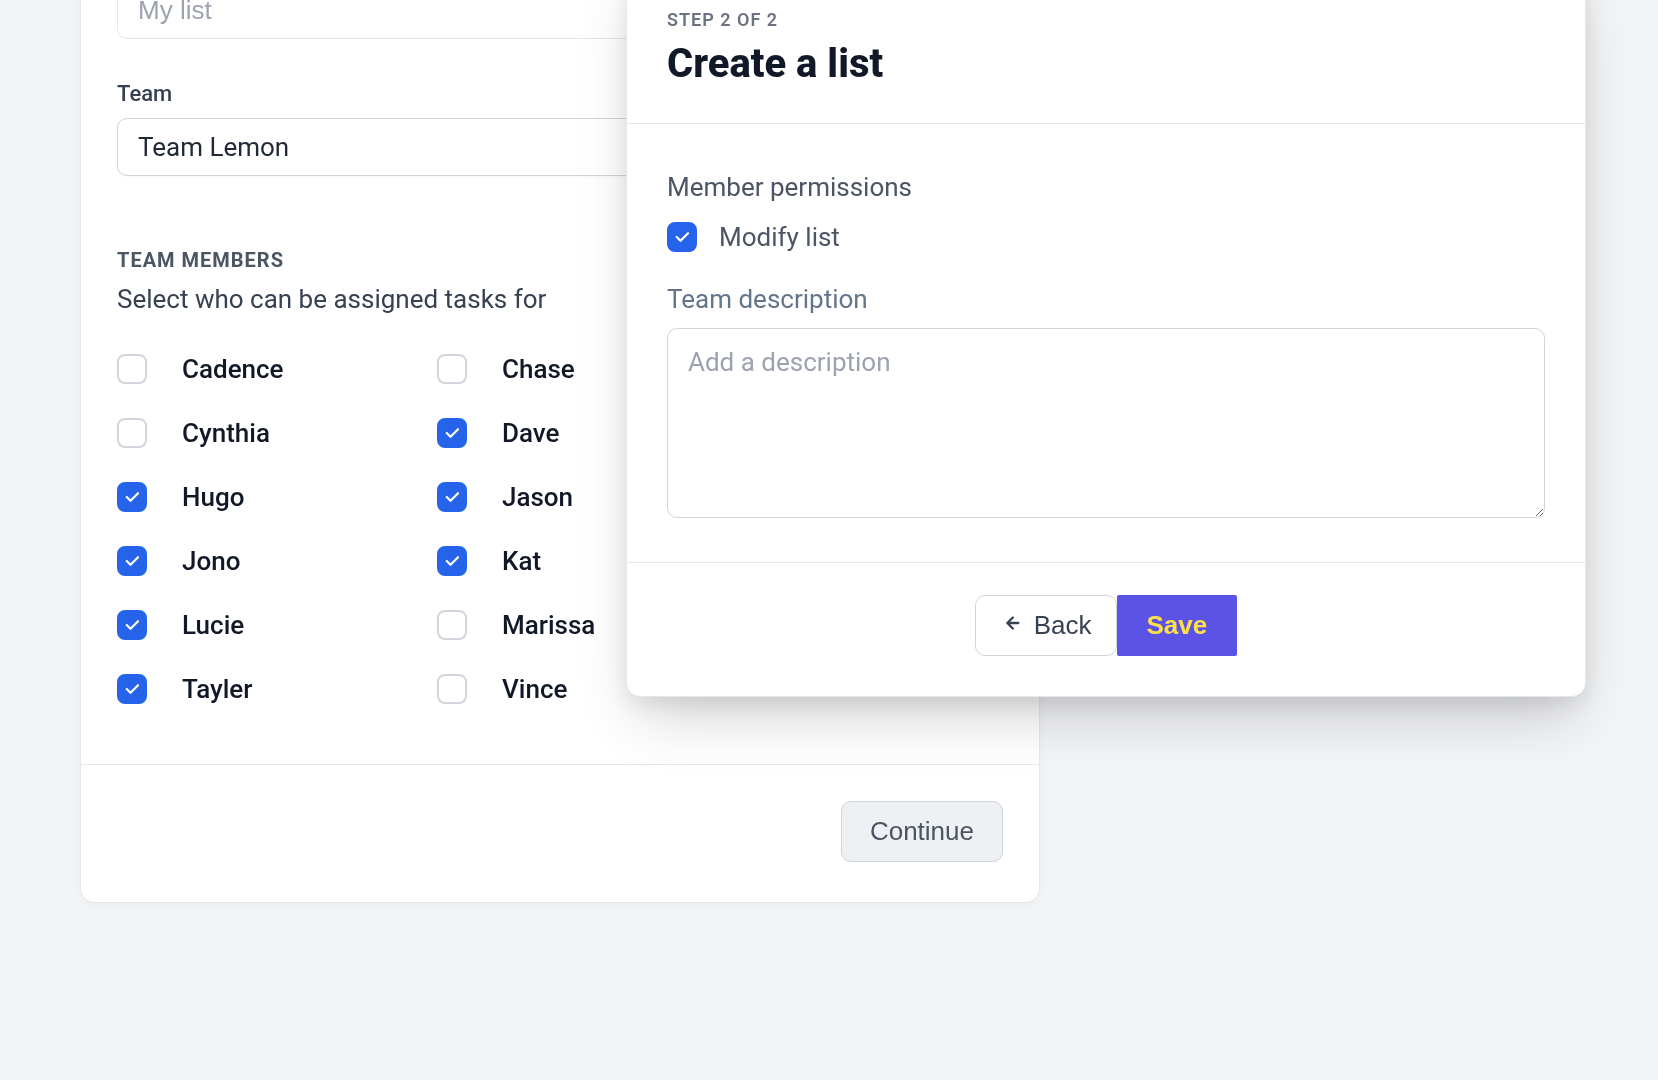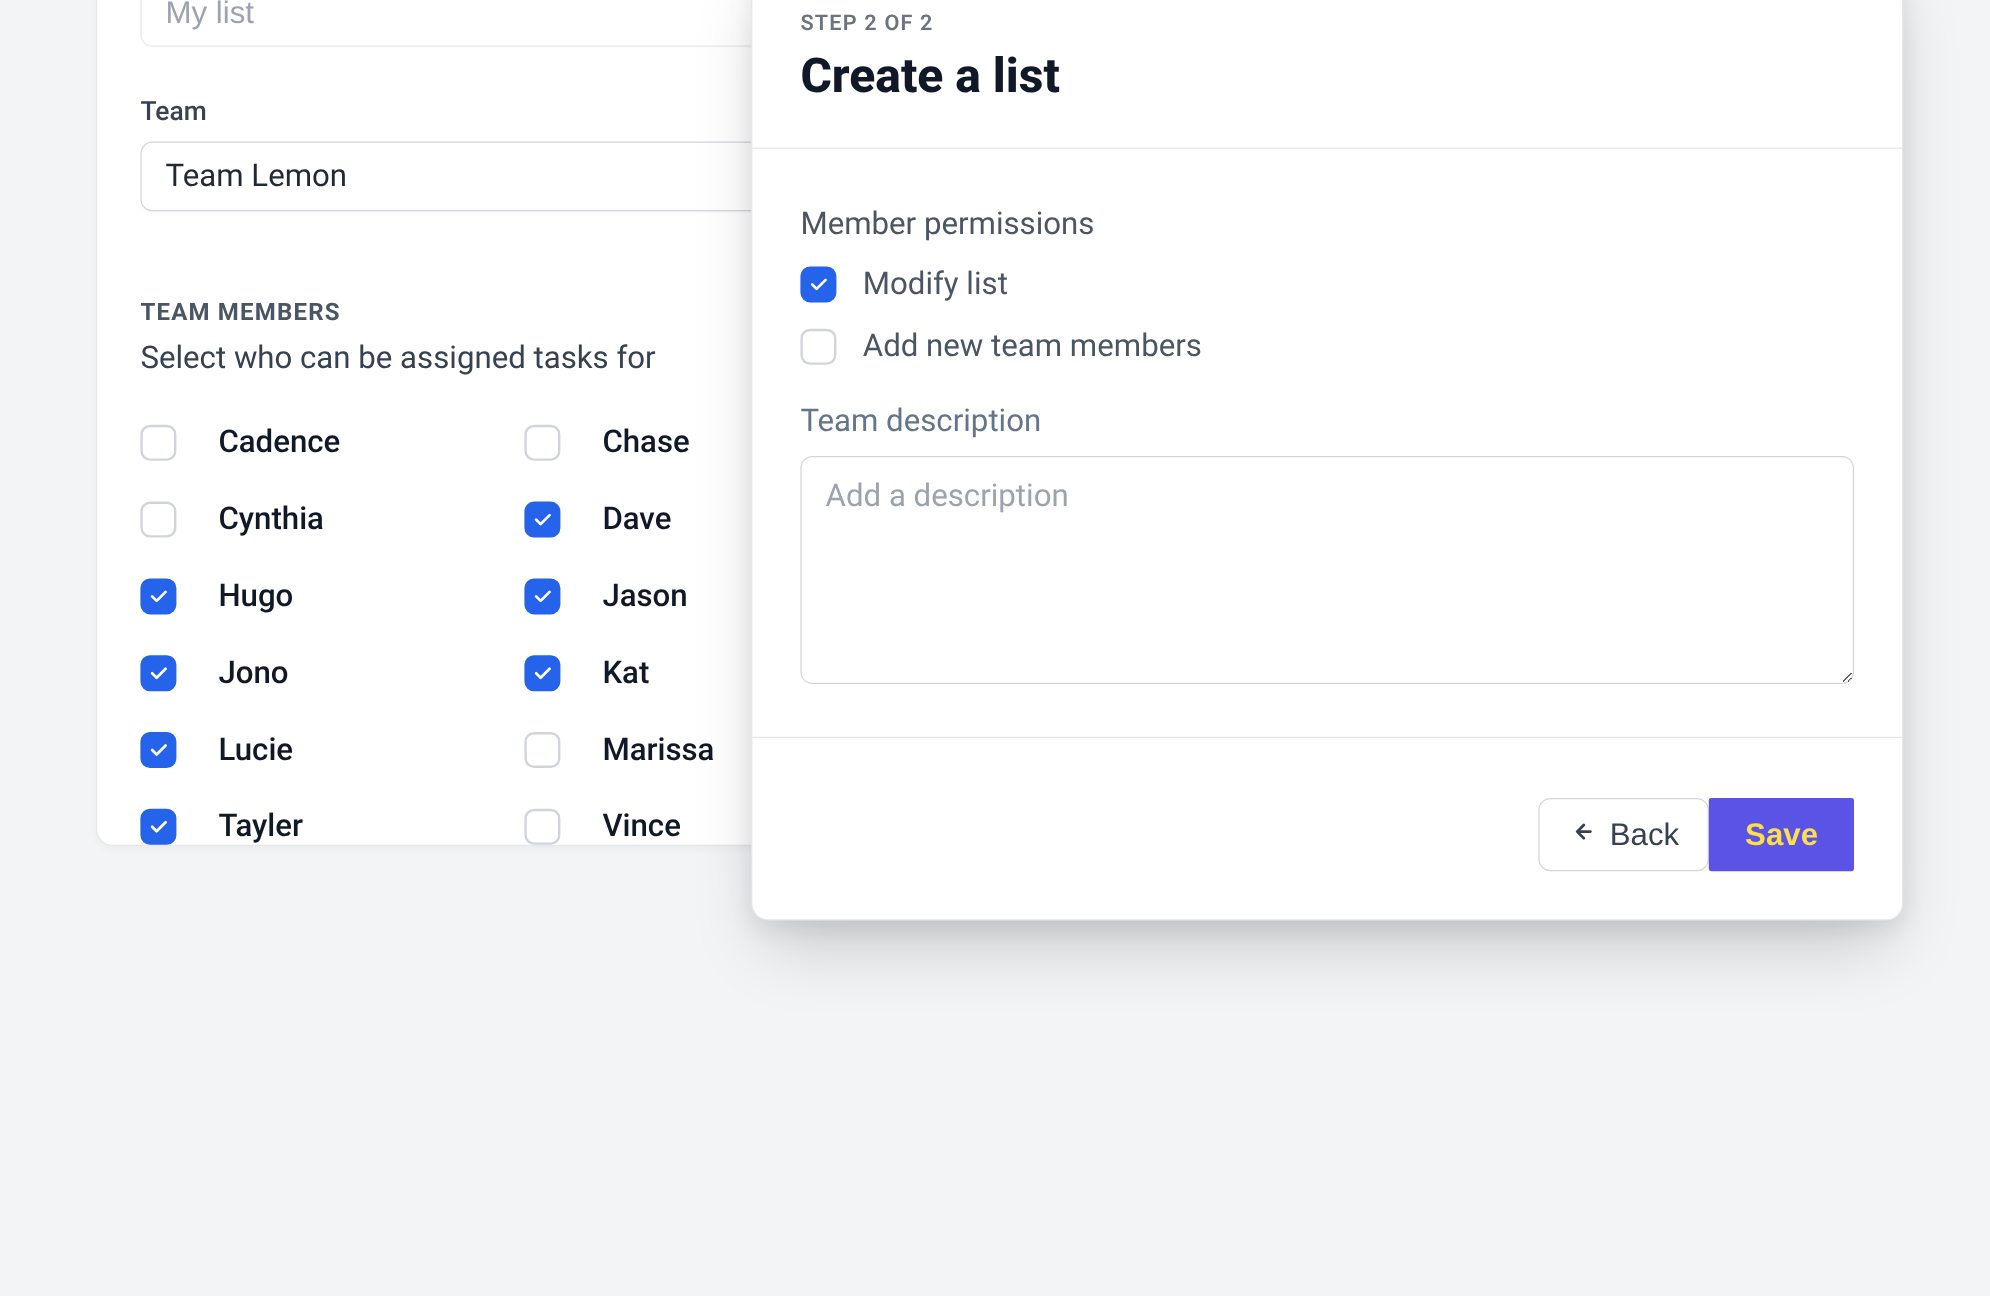--- a/index.html
+++ b/index.html
@@ -185,23 +185,23 @@
     padding: 18px 20px;
     font-size: 26px;
     color: #1f2937;
     font-family: inherit;
     resize: both;
   }
   .td-area::placeholder { color: #9ca3af; }
 
   .modal-footer {
     border-top: 1px solid #e5e7eb;
-    padding: 50px 40px 40px 40px;
-    display: flex;
-    justify-content: flex-end;
+    padding: 32px 40px 40px 40px;
+    display: flex;
+    justify-content: center;
     gap: 0;
   }
   .back-btn {
     border: 1px solid #d1d5db;
     background: #fff;
     border-radius: 10px;
     padding: 14px 24px;
     font-size: 26px;
     font-weight: 500;
     color: #374151;
@@ -311,46 +311,43 @@
           </span>
           <span>Tayler</span>
         </div>
         <div class="tm-item">
           <span class="chk"></span>
           <span>Vince</span>
         </div>
       </div>
   </div>
 
+  <div class="panel-left-footer">
+    <button class="continue-btn">Continue</button>
+  </div>
 </div>
 
 <div class="modal">
   <div class="modal-header">
     <div class="step">STEP 2 OF 2</div>
     <div class="modal-title">Create a list</div>
   </div>
 
   <div class="modal-body">
     <div class="mp-label">Member permissions</div>
 
     <div class="mp-item">
       <span id="perm-modify-chk" class="chk checked">
         <svg viewBox="0 0 24 24">
             <path d="M5 12l5 5L20 7"></path>
           </svg>
       </span>
       <span>Modify list</span>
     </div>
 
-    <div class="mp-item">
-      <span id="perm-add-chk" class="chk">
-        
-      </span>
-      <span>Add new team members</span>
-    </div>
 
     <div class="td-label">Team description</div>
     <textarea class="td-area" placeholder="Add a description" style=""></textarea>
   </div>
 
   <div class="modal-footer">
     <button class="back-btn">
       <span>
         <svg viewBox="0 0 24 24">
             <path d="M14 6l-6 6 6 6M8 12h12"></path>

